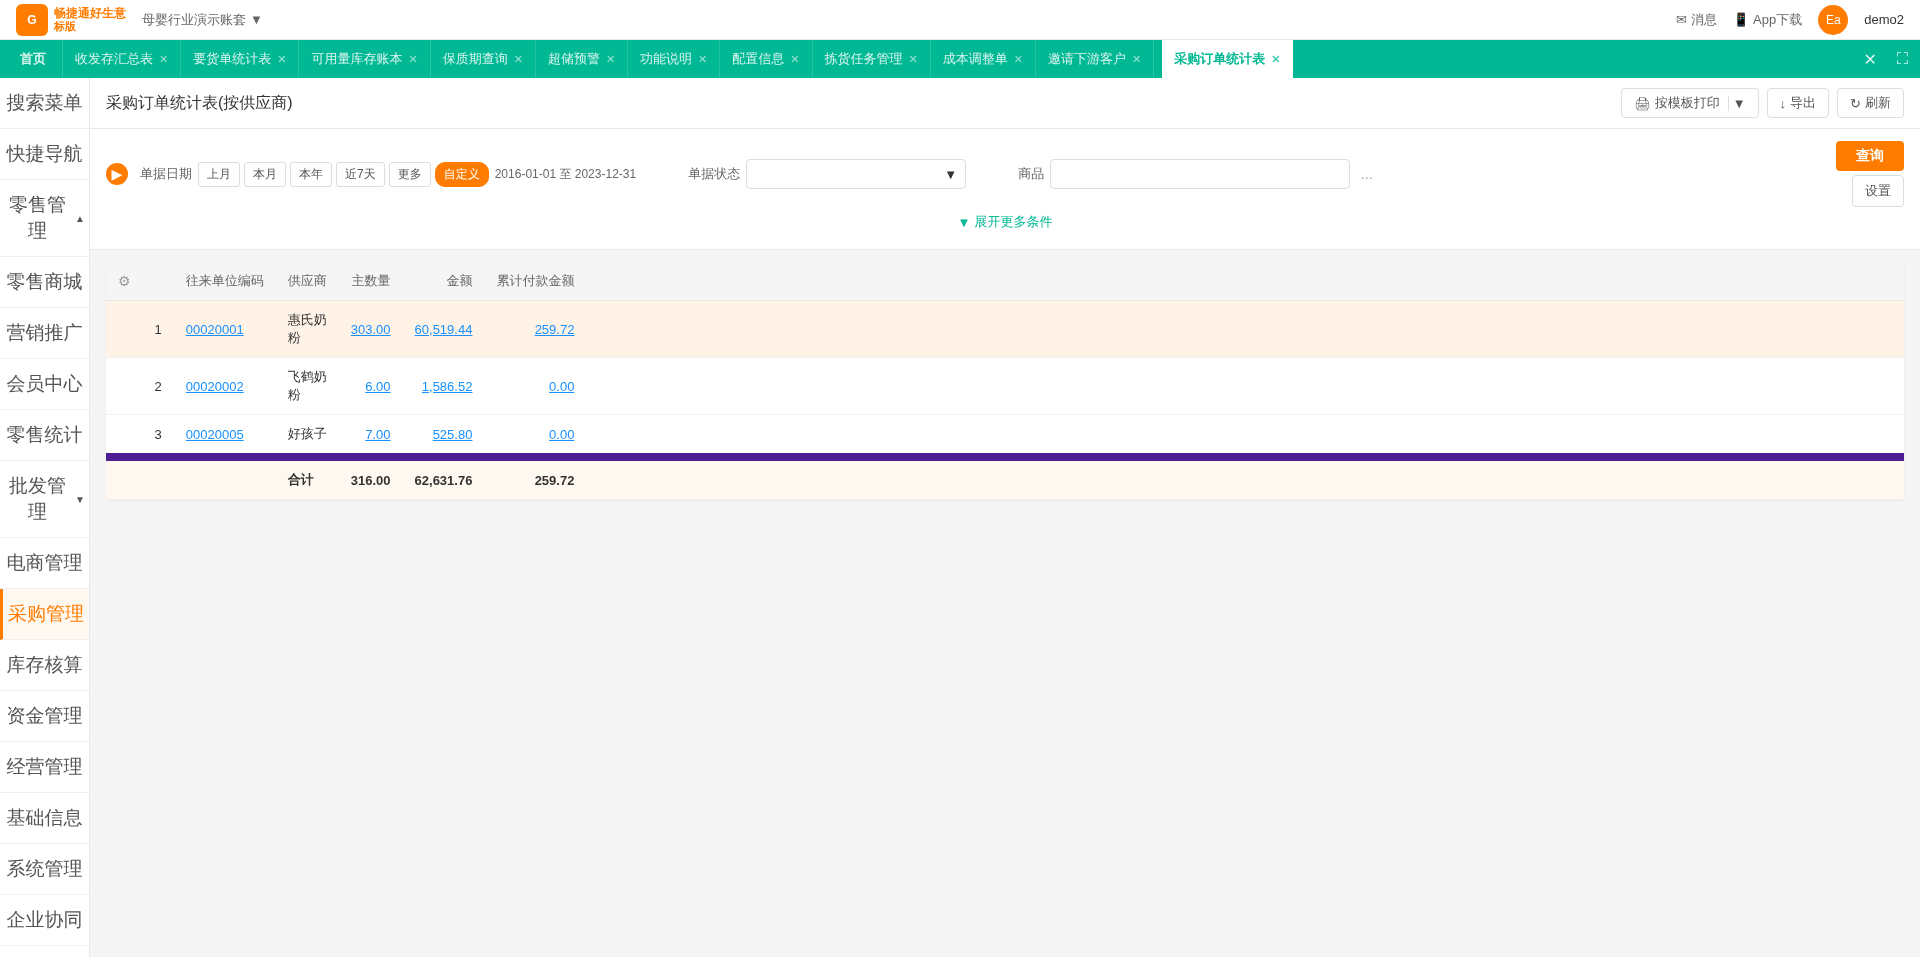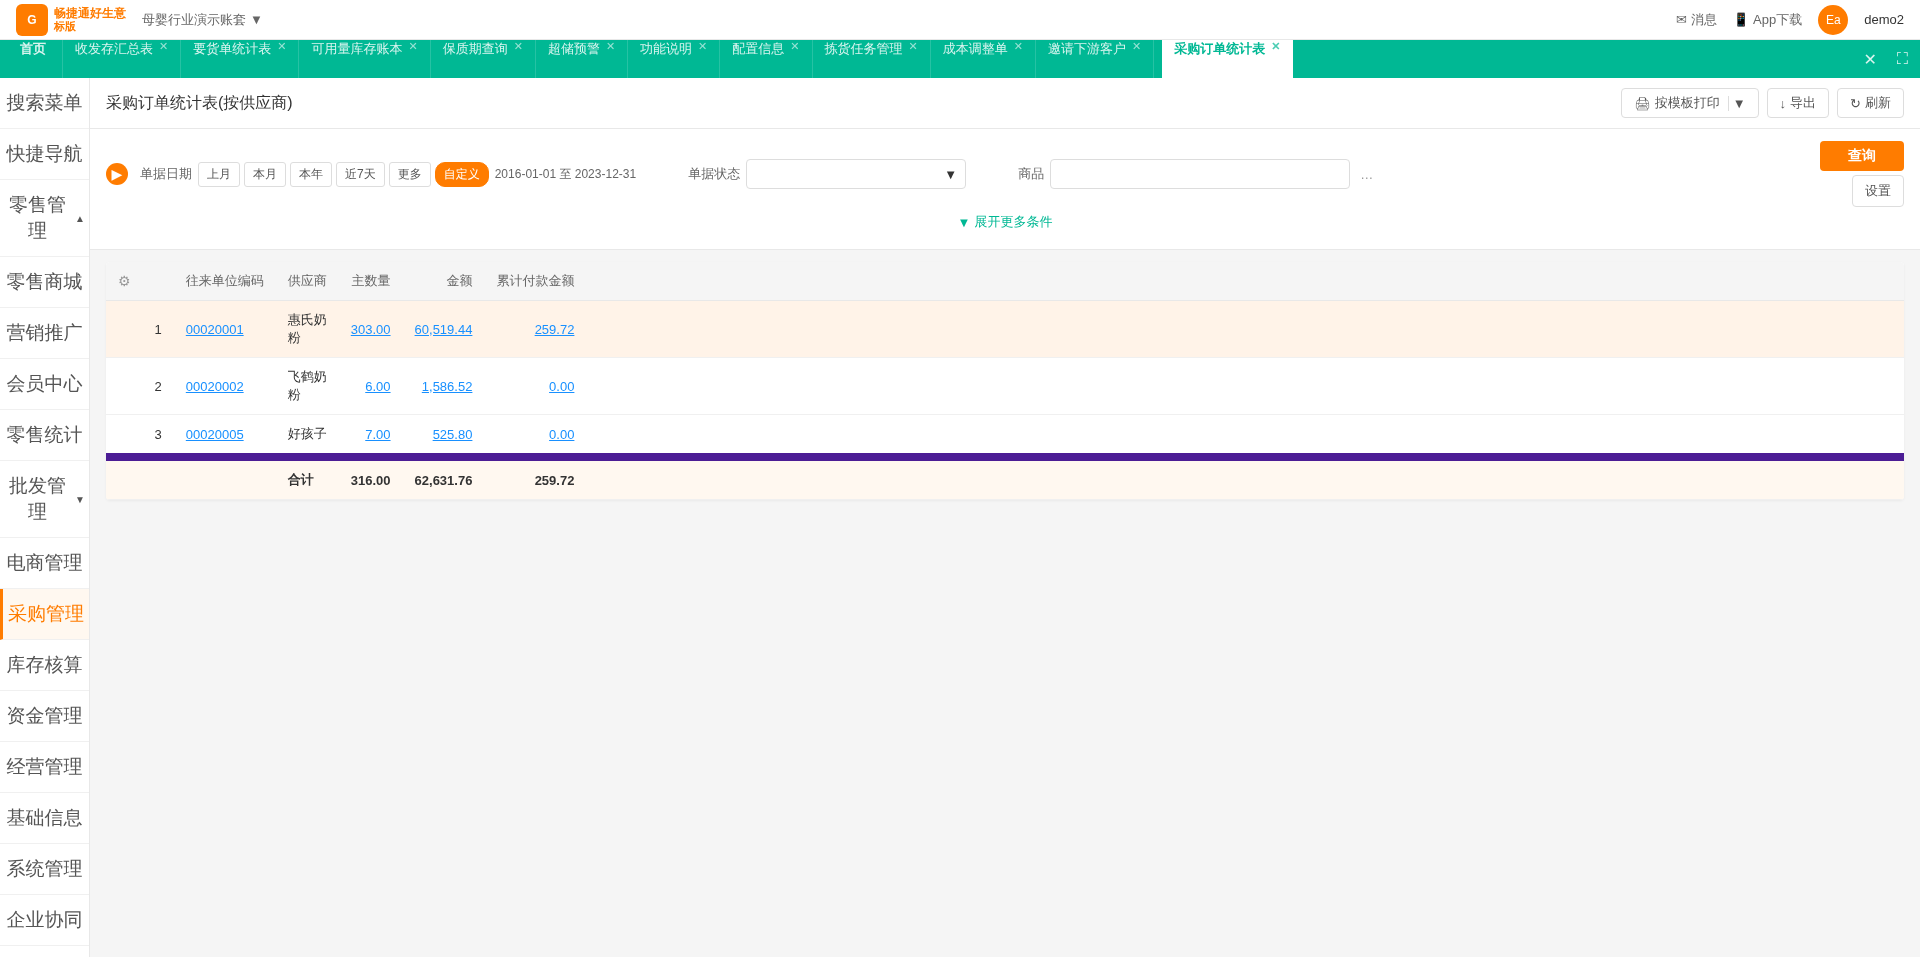--- a/index.html
+++ b/index.html
@@ -11,21 +11,21 @@
     .logo-area { display: flex; align-items: center; gap: 6px; }
     .logo-icon { width: 32px; height: 32px; background: #ff7c00; border-radius: 6px; display: flex; align-items: center; justify-content: center; color: #fff; font-size: 12px; font-weight: bold; }
     .logo-text { color: #ff7c00; font-size: 12px; font-weight: bold; line-height: 1.2; }
     .workspace-selector { display: flex; align-items: center; gap: 4px; color: #666; font-size: 13px; cursor: pointer; padding: 4px 8px; border-radius: 4px; }
     .top-bar-right { display: flex; align-items: center; gap: 16px; }
     .top-btn { display: flex; align-items: center; gap: 4px; color: #666; font-size: 13px; cursor: pointer; }
     .avatar { width: 30px; height: 30px; background: #ff7c00; border-radius: 50%; display: flex; align-items: center; justify-content: center; color: #fff; font-size: 12px; cursor: pointer; }
 
     
     .nav-tabs { height: 38px; background: #00b894; display: flex; align-items: stretch; padding: 0 4px; overflow: hidden; }
-    .nav-tab { display: flex; gap: 4px; padding: 0 12px; color: rgba(255,255,255,0.85); font-size: 13px; cursor: pointer; white-space: nowrap; border-right: 1px solid rgba(255,255,255,0.15); position: relative; }
+    .nav-tab { display: flex; align-items: center; gap: 4px; padding: 0 12px; color: rgba(255,255,255,0.85); font-size: 13px; cursor: pointer; white-space: nowrap; border-right: 1px solid rgba(255,255,255,0.15); position: relative; }
     .nav-tab.active { background: #fff; color: #00b894; font-weight: bold; margin-left: 8px; }
     .nav-tab .close-btn { font-size: 11px; color: inherit; opacity: 0.7; margin-left: 2px; }
     .nav-tab-home { padding: 0 16px; font-weight: bold; }
     .nav-right-btns { margin-left: auto; display: flex; align-items: center; gap: 4px; }
     .nav-icon-btn { color: rgba(255,255,255,0.85); font-size: 16px; cursor: pointer; padding: 4px 8px; }
 
     
     .layout { display: flex; height: calc(957px - 40px - 38px); }
     .sidebar { width: 90px; background: #fff; border-right: 1px solid #e8e8e8; overflow-y: auto; flex-shrink: 0; }
     .sidebar-item { padding: 12px 4px; text-align: center; cursor: pointer; color: #555; font-size: 13px; border-bottom: 1px solid #f0f0f0; position: relative; }
@@ -49,21 +49,21 @@
     .filter-label { color: #666; font-size: 13px; white-space: nowrap; }
     .filter-date-btns { display: flex; gap: 4px; }
     .date-btn { padding: 3px 8px; border: 1px solid #ddd; border-radius: 3px; color: #555; font-size: 12px; cursor: pointer; background: #fff; }
     .date-btn.custom { background: #ff7c00; color: #fff; border-color: #ff7c00; border-radius: 10px; }
     .date-range { font-size: 12px; color: #666; }
     .select-box { flex: 1; height: 30px; border: 1px solid #ddd; border-radius: 4px; background: #fff; color: #333; font-size: 13px; padding: 0 8px; cursor: pointer; display: flex; align-items: center; justify-content: space-between; }
     .filter-input { height: 30px; border: 1px solid #ddd; border-radius: 4px; background: #fff; padding: 0 8px; font-size: 13px; min-width: 180px; outline: none; }
     .filter-expand { display: flex; align-items: center; justify-content: center; gap: 4px; color: #00b894; font-size: 13px; cursor: pointer; padding: 6px 0; }
 
     
-    .search-btn { background: #ff7c00; color: #fff; border: none; border-radius: 4px; padding: 6px 28px; font-size: 14px; cursor: pointer; font-weight: bold; }
+    .search-btn { background: #ff7c00; color: #fff; border: none; border-radius: 4px; padding: 6px 20px; font-size: 14px; cursor: pointer; font-weight: bold; }
     .settings-btn { background: #fff; color: #555; border: 1px solid #ddd; border-radius: 4px; padding: 6px 12px; font-size: 13px; cursor: pointer; }
     .right-action-group { display: flex; flex-direction: column; gap: 4px; align-items: flex-end; }
 
     
     .table-area { flex: 1; overflow: auto; padding: 12px 16px; }
     .data-table { width: 100%; border-collapse: collapse; background: #fff; border-radius: 4px; overflow: hidden; box-shadow: 0 1px 3px rgba(0,0,0,0.05); }
     .data-table th { background: #f5f5f5; color: #666; font-weight: normal; padding: 10px 12px; text-align: left; border-bottom: 1px solid #e8e8e8; font-size: 13px; white-space: nowrap; }
     .data-table th.center, .data-table td.center { text-align: center; }
     .data-table th.right, .data-table td.right { text-align: right; }
     .data-table td { padding: 10px 12px; border-bottom: 1px solid #f0f0f0; font-size: 13px; color: #333; }

